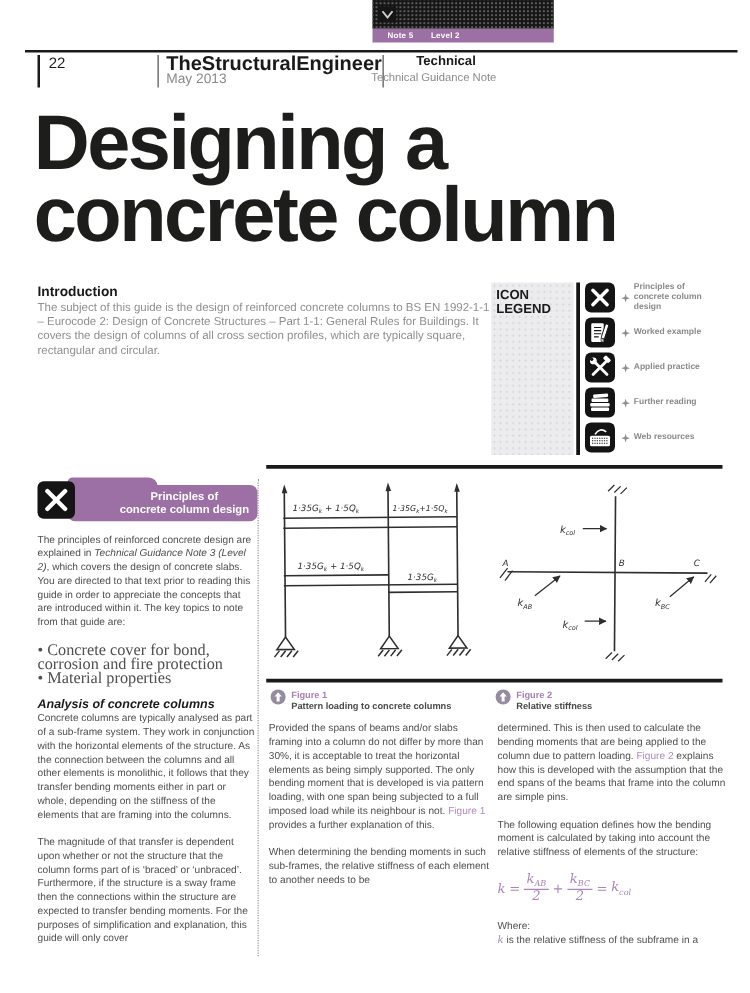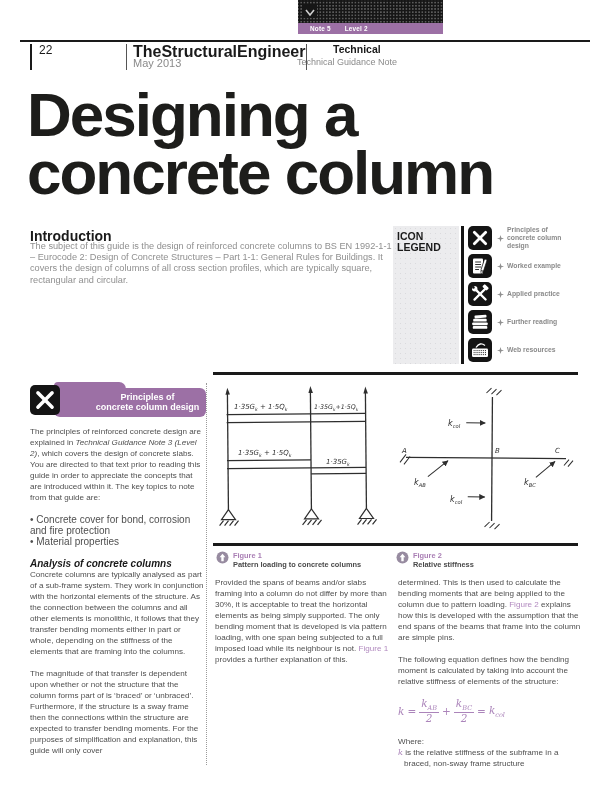--- a/index.html
+++ b/index.html
@@ -29,21 +29,21 @@
   .mh-mag   { position:absolute; left:133px; top:43px; font-size:16px; font-weight:bold; color:#1a1a1a; }
   .mh-date  { position:absolute; left:133px; top:57px; font-size:11px; color:#8a8a8a; }
   .mh-sec   { position:absolute; left:313px; top:43px; font-size:10.5px; font-weight:bold; color:#1a1a1a;margin-left:20px; }
   .mh-sub   { position:absolute; left:297px; top:57px; font-size:9px; color:#8a8a8a; }
   
   .big-title {
     position:absolute; left:27px; top:86px; width:490px;
     font-size:62px; line-height:.93; font-weight:bold; letter-spacing:-2px; color:#1d1d1b;
   }
   
-  .intro-h { position:absolute; left:30px; top:228px; font-size:14px; font-weight:bold; color:#1a1a1a; }
+  .intro-h { position:absolute; left:30px; top:228px; font-size:11px; font-weight:bold; color:#1a1a1a; }
   .intro-b { position:absolute; left:30px; top:241px; width:362px; font-size:9.2px; line-height:1.22; font-weight:normal; color:#8f8f8f; }
   
   .legend-panel {
     position:absolute; left:393px; top:226px; width:66px; height:138px;
     background:#ececee;
     background-image:radial-gradient(#dadadd 0.8px, transparent 0.9px);
     background-size:5px 5px;
     padding:5px 4px; font-size:10.5px; font-weight:bold; color:#1a1a1a; line-height:1.05;
   }
   .legend-bar { position:absolute; left:461px; top:226px; width:3px; height:138px; background:#141414; }
@@ -57,21 +57,21 @@
   .rule-figs-bot { position:absolute; left:213px; top:543px; width:365px; height:2.6px; background:#1a1a1a; }
   
   .dotted-div { position:absolute; left:206px; top:383px; height:382px; border-left:1px dotted #9a9a9a; }
   .colL { position:absolute; left:30px;  top:382px; width:176px; }
   .colM { position:absolute; left:215px; top:577px; width:177px; }
   .colR { position:absolute; left:398px; top:577px; width:183px; }
   p.body { font-size:8.1px; line-height:11px; color:#4f4f4f; margin-bottom:11px; }
   p.body:last-child { margin-bottom:0; }
   .h-body { font-size:10px; font-weight:bold; color:#1a1a1a; margin-bottom:0;font-style:italic; }
   .bullets { margin:11px 0; }
-  .bullets .bl { font-size:10px; line-height:11px; color:#4f4f4f; }
+  .bullets .bl { font-size:13px; line-height:11px; color:#4f4f4f;font-family:Liberation Serif, serif; }
   .bullets .bl::before { content:"• "; }
   .figref { color:#b189bf; }
   
   .section-banner { position:relative; height:37px; margin-bottom:7px;text-align:center; }
   .banner-tab  { position:absolute; left:24px; top:0; width:72px; height:9px; background:#9c70a5; border-radius:4px 7px 0 0; }
   .banner-main { position:absolute; left:24px; top:6px; right:0; height:29px; background:#9c70a5; border-radius:0 6px 6px 6px;
                  color:#fff; font-weight:bold; font-size:9px; line-height:1.15; padding:4px 2px 0 37px; }
   .banner-ic   { position:absolute; left:0; top:3px; width:30px; height:30px; background:#141414; border-radius:5px; z-index:2; }
   
   .fig1 { position:absolute; left:213px; top:381px; }
@@ -325,20 +325,21 @@
       <div class="bl">Concrete cover for bond, corrosion and fire protection</div>
       <div class="bl">Material properties</div>
     </div>
     <div class="h-body">Analysis of concrete columns</div>
     <p class="body">Concrete columns are typically analysed as part of a sub-frame system. They work in conjunction with the horizontal elements of the structure. As the connection between the columns and all other elements is monolithic, it follows that they transfer bending moments either in part or whole, depending on the stiffness of the elements that are framing into the columns.</p>
     <p class="body">The magnitude of that transfer is dependent upon whether or not the structure that the column forms part of is ‘braced’ or ‘unbraced’. Furthermore, if the structure is a sway frame then the connections within the structure are expected to transfer bending moments. For the purposes of simplification and explanation, this guide will only cover</p>
   </div>
 
   <div class="colM">
     <p class="body"><span>Provided the spans of beams and/or slabs framing into a column do not differ by more than 30%, it is acceptable to treat the horizontal elements as being simply supported. The only bending moment that is developed is via pattern loading, with one span being subjected to a full imposed load while its neighbour is not. </span><span class="figref">Figure 1</span><span> provides a further explanation of this.</span></p>
+    <p class="body">When determining the bending moments in such sub-frames, the relative stiffness of each element to another needs to be</p>
   </div>
 
   <div class="colR">
     <p class="body"><span>determined. This is then used to calculate the bending moments that are being applied to the column due to pattern loading. </span><span class="figref">Figure 2</span><span> explains how this is developed with the assumption that the end spans of the beams that frame into the column are simple pins.</span></p>
     <p class="body">The following equation defines how the bending moment is calculated by taking into account the relative stiffness of elements of the structure:</p>
 
     <div class="equation">
       <span>k</span>
         <span>=</span>
       <span class="frac">
@@ -350,17 +351,16 @@
           <span class="num"><span>k</span><sub>BC</sub></span>
           <span class="den">2</span>
         </span>
       <span>=</span>
       <span><span>k</span><sub>col</sub></span>
     </div>
 
     <div class="where">
       <p class="body" style="margin-bottom:0;">Where:</p>
       <p class="body" style="margin-bottom:0;"><span class="k">k</span><span> is the relative stiffness of the subframe in a</span></p>
-      <p class="body l2">braced, non-sway frame structure</p>
     </div>
   </div>
 
 </div>
 
 </body></html>

